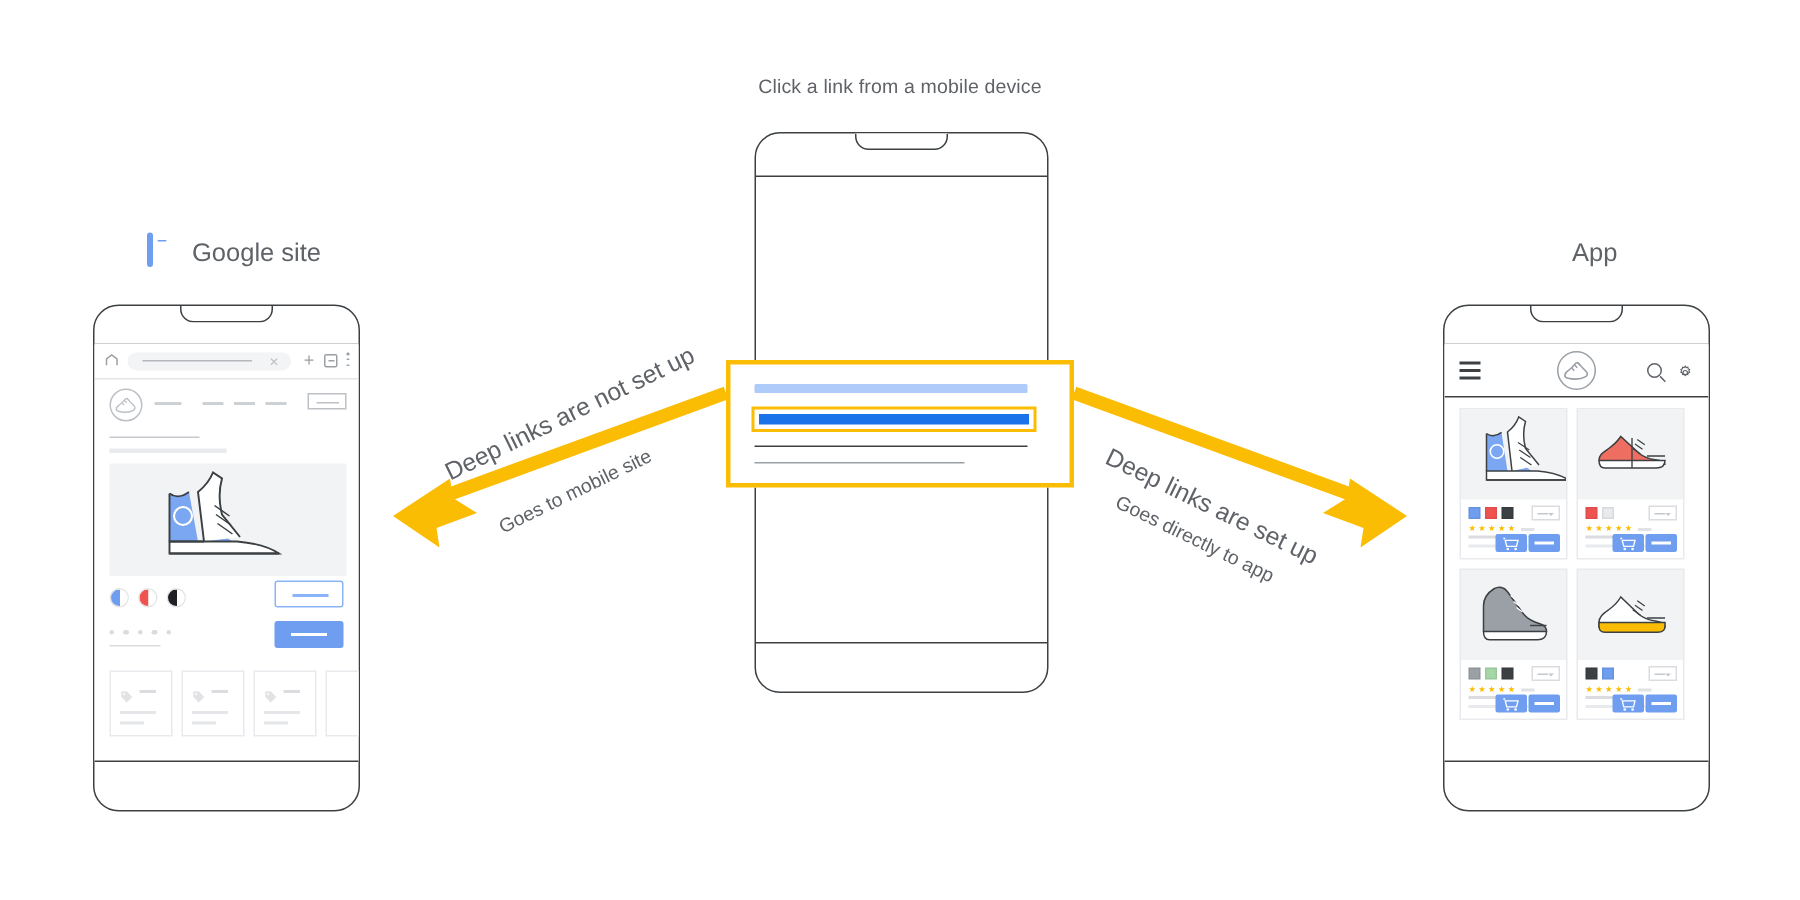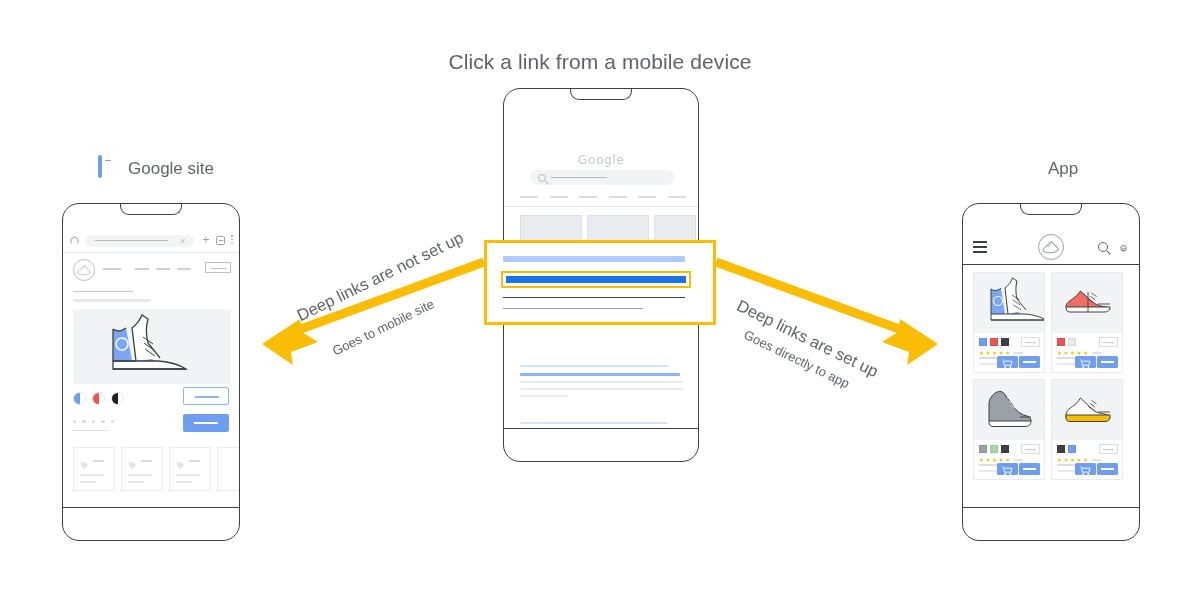--- a/index.html
+++ b/index.html
@@ -6,21 +6,21 @@
   body{
     width:1200px;height:600px;background:#ffffff;position:relative;overflow:hidden;
     font-family:"Liberation Sans","DejaVu Sans",sans-serif;
     -webkit-font-smoothing:antialiased;
   }
   .abs{position:absolute;}
 
   
   #top-caption{
     left:0;top:50px;width:1200px;text-align:center;
-    font-size:21px;color:#5f6368;letter-spacing:.1px;
+    font-size:13px;color:#5f6368;letter-spacing:.1px;
   }
 
   
   .side-label{display:flex;align-items:center;gap:10px;font-size:17px;color:#5f6368;}
   #label-mobile{left:98px;top:157px;}
   #label-app{left:1018px;top:157px;justify-content:space-between;}
   .lbl-ico{width:20px;height:24px;flex:none;position:relative;}
   .phone-mini{
     width:15px;height:22px;border:2px solid #6f9ef0;border-radius:3px;background:#fff;
     box-sizing:border-box;
@@ -347,59 +347,20 @@
       <span class="minicard"></span>
     </div>
 
   </div>
   <div id="left-bot-rule"></div>
 </div>
 
 <div class="phone" id="phone-center">
   <div class="notch"></div>
   <div class="screen-top-rule" style="top:28px"></div>
-  <div class="screen" id="center-screen">
-
-    <div class="g-word">Google</div>
-
-    <div class="g-search">
-      <span class="mag"></span>
-      <i class="qline"></i>
-    </div>
-
-    <div class="tabstrip">
-      <i></i>
-      <i></i>
-      <i></i>
-      <i></i>
-      <i></i>
-      <i></i>
-    </div>
-    <i class="tab-rule"></i>
-
-    <div class="thumbrow">
-      <b style="width:62px"></b>
-      <b style="width:62px"></b>
-      <b style="width:42px"></b>
-    </div>
-
-    <div class="result" style="top:248px">
-      <i class="r-t" style="display:block;width:148px"></i>
-      <i class="r-u" style="display:block;width:160px"></i>
-      <i class="r-g" style="display:block;width:163px"></i>
-      <i class="r-g" style="display:block;width:163px"></i>
-      <i class="r-g" style="display:block;width:48px"></i>
-    </div>
-
-    <div class="result" style="top:305px">
-      <i class="r-t" style="display:block;width:148px"></i>
-
-    </div>
-
-  </div>
   <div id="center-bot-rule"></div>
 </div>
 
 <div id="hl-box">
   <i id="hl-title"></i>
   <span id="hl-inner">
     <i id="hl-link"></i>
   </span>
   <i id="hl-l1"></i>
   <i id="hl-l2"></i>

